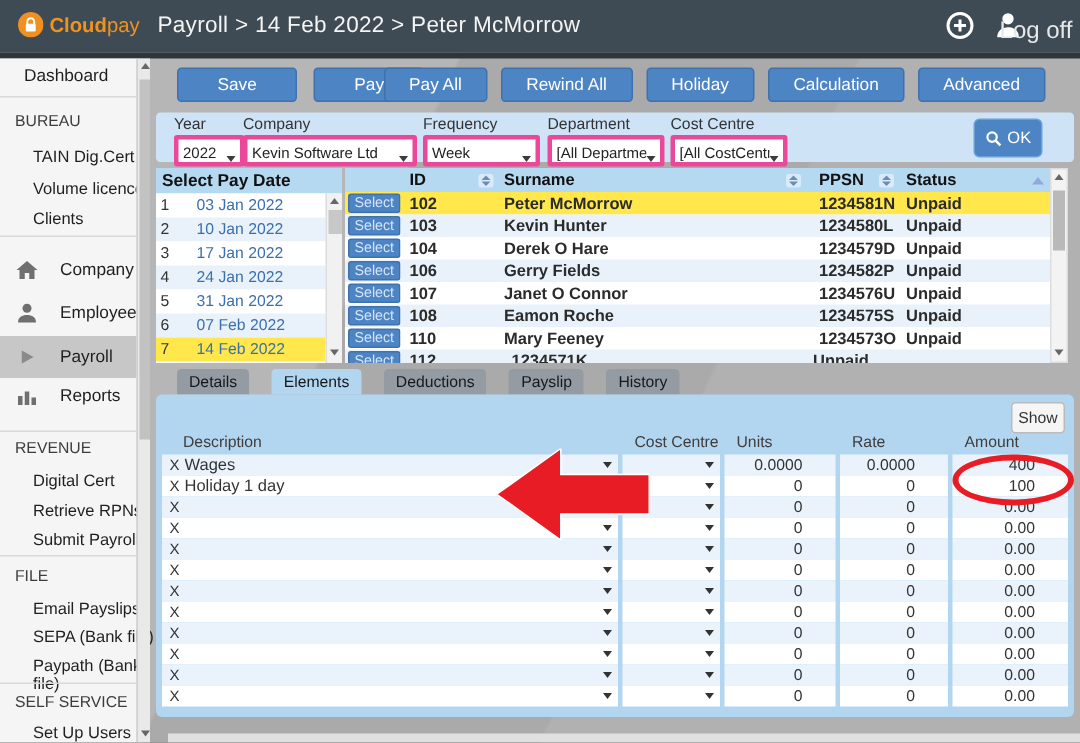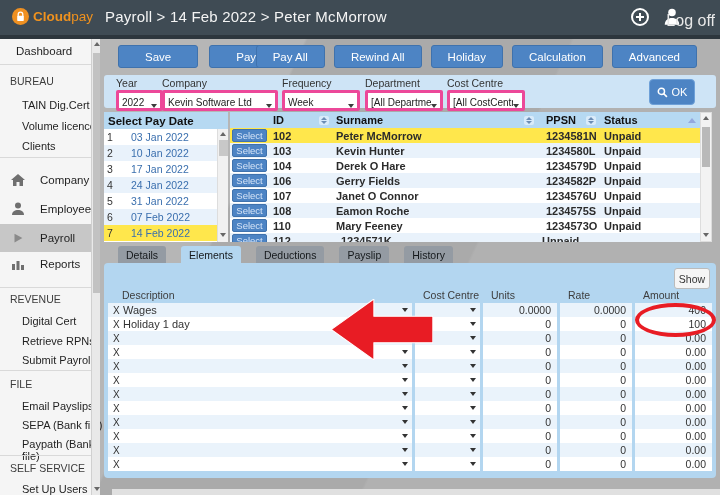--- a/index.html
+++ b/index.html
@@ -100,21 +100,21 @@
   .grows{position:absolute;left:4px;top:40px;}
   .grow{height:14px;margin-bottom:0;}
   .grow>div{background:#fff;display:flex;align-items:center;overflow:hidden;}
   .grow:nth-child(odd)>div{background:#eaf3fb;}
   .grow:nth-child(even)>div{background:#fff;}
   .xdel{font-size:10px;color:#333;margin-left:5px;width:10px;flex:none;cursor:pointer;}
   .dtext{flex:1;font-size:11px;color:#333;white-space:nowrap;overflow:hidden;}
   .gchev{margin-left:auto;margin-right:4px;flex:none;width:0;height:0;
          border-left:3px solid transparent;border-right:3px solid transparent;border-top:4px solid #333;}
   .cc-cell{justify-content:flex-end;cursor:pointer;}
-  .num-cell{justify-content:flex-end;font-size:10.5px;color:#333;padding-right:6px;cursor:text;}
+  .num-cell{justify-content:flex-end;font-size:10.5px;color:#333;padding-right:22px;cursor:text;}
   
   .anno-arrow{position:absolute;left:331px;top:299px;width:102px;height:61px;z-index:6;pointer-events:none;}
   .anno-ellipse{position:absolute;left:635px;top:303px;width:81px;height:34px;border:4px solid var(--annotation_red,#e81c24);
                 border-radius:50%;box-sizing:border-box;z-index:6;pointer-events:none;}
   .bottom-strip{position:absolute;left:112px;top:489px;width:608px;height:6px;background:#e0e0e0;}
 </style>
 </head>
 <body style="--header_dark: #3f4b54; --logo_orange: #f0921e; --accent_blue: #4d84c4; --panel_blue: #cee4f6; --grid_panel_blue: #b3d6f0; --highlight_yellow: #ffe74c; --annotation_red: #e81c24;">
 
 <div id="app">

